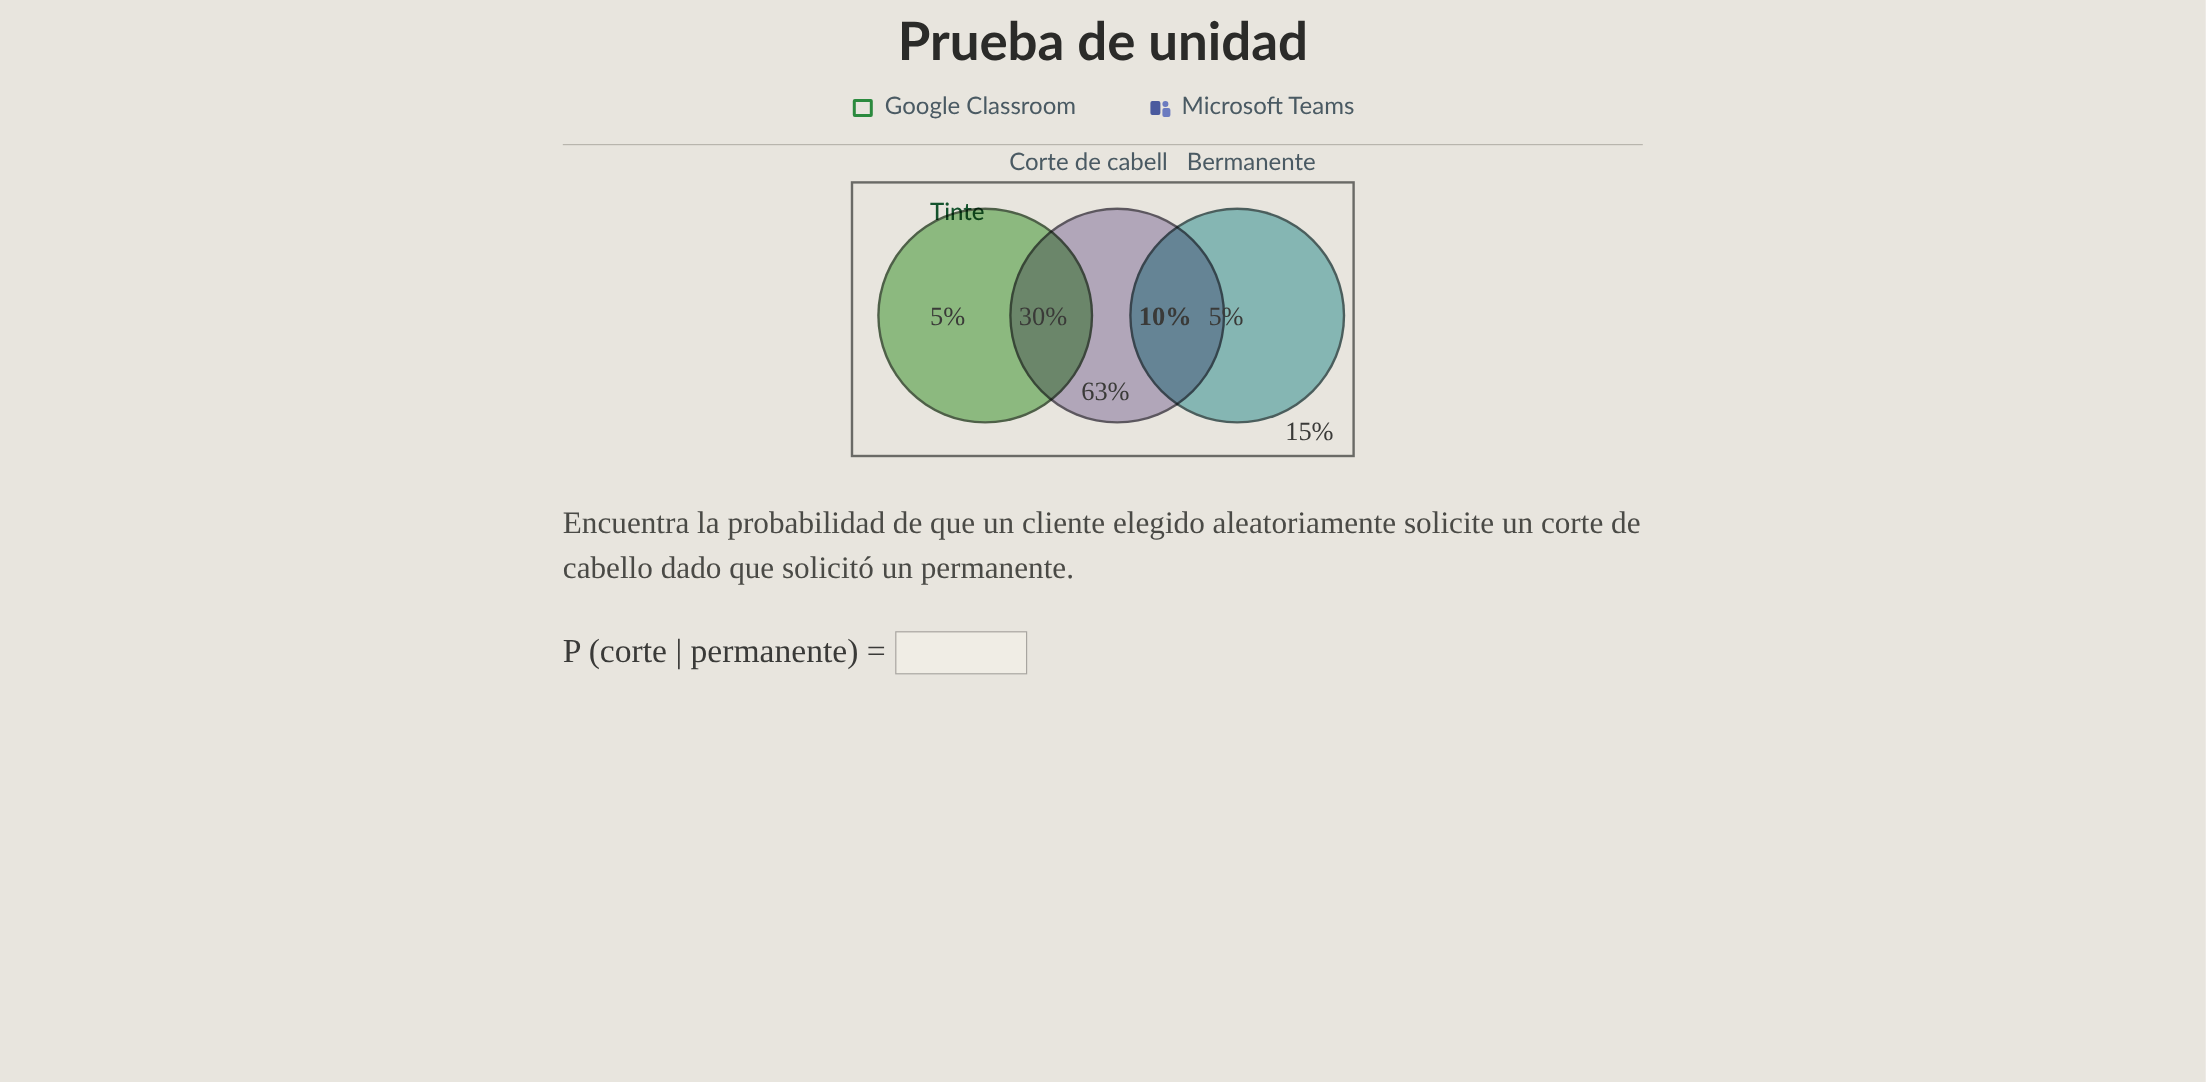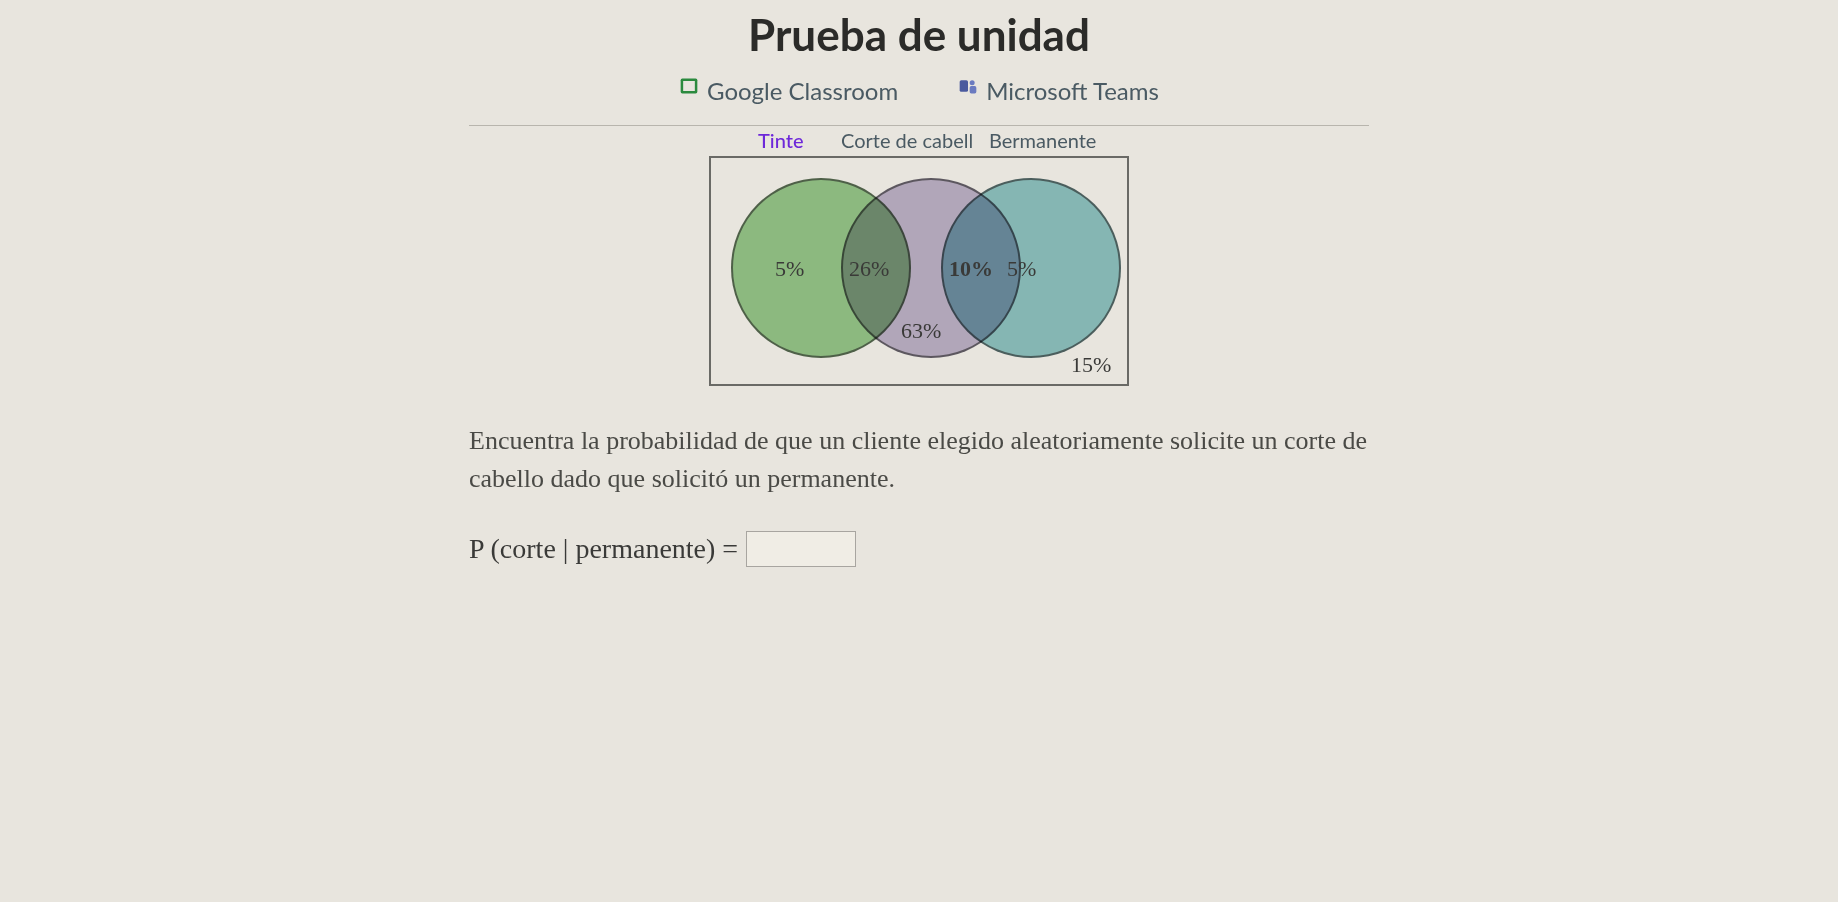--- a/index.html
+++ b/index.html
@@ -25,24 +25,24 @@
     }
     .share-row {
       display: flex;
       justify-content: center;
       gap: 60px;
       margin-top: 16px;
       margin-bottom: 20px;
     }
     .share-link {
       display: inline-flex;
-      align-items: flex-start;
+      align-items: flex-end;
       gap: 8px;
       color: #4a5a63;
-      font-size: 24px;
+      font-size: 20px;
       text-decoration: none;
       cursor: pointer;
     }
     .share-link .icon {
       width: 20px; height: 20px;
       display: inline-flex; align-items:center; justify-content:center;
     }
     .share-link .icon.gc { color:#2b8a3e; }
     .share-link .icon.ms { color:#4a5a9e; }
     hr.divider {
@@ -68,21 +68,21 @@
       border: 2px solid #6a6a66;
       background: #e8e5de;
     }
     .venn-labels-top {
       position:absolute;
       top:-30px; left:0; right:0;
       display:flex;
       font-size:20px;
       color:#2f4f4f;
     }
-    .venn-labels-top .lab-tinte { position:absolute; left:47px; color:#6d28d9; font-weight:500;}
+    .venn-labels-top .lab-tinte { position:absolute; left:64px; color:#14532d; font-weight:500;margin-top:41px;}
     .venn-labels-top .lab-corte { position:absolute; left:130px; color:#4a5a63; }
     .venn-labels-top .lab-perm  { position:absolute; left:278px; color:#4a5a63; }
     .circle {
       position:absolute;
       width: 180px; height:180px;
       border-radius: 50%;
       border: 2px solid rgba(40,40,40,0.6);
       mix-blend-mode: multiply;
     }
     .c-a { left: 20px; top: 20px; background: rgba(120,190,110,0.75); }
@@ -161,21 +161,21 @@
       <div class="venn-labels-top">
         <span class="lab-tinte">Tinte</span>
         <span class="lab-corte">Corte de cabell</span>
         <span class="lab-perm">Bermanente</span>
       </div>
       <div class="circle c-a"></div>
       <div class="circle c-b"></div>
       <div class="circle c-c"></div>
 
       <span class="vlabel v-a-only">5%</span>
-      <span class="vlabel v-ab">26%</span>
+      <span class="vlabel v-ab">30%</span>
       <span class="vlabel v-abc">63%</span>
       <span class="vlabel v-bc">10%</span>
       <span class="vlabel v-c-only">5%</span>
       <span class="vlabel v-outside">15%</span>
     </div>
   </div>
 
   <p class="question-text">Encuentra la probabilidad de que un cliente elegido aleatoriamente solicite un corte de cabello dado que solicitó un permanente.</p>
 
   <div class="formula-row">

